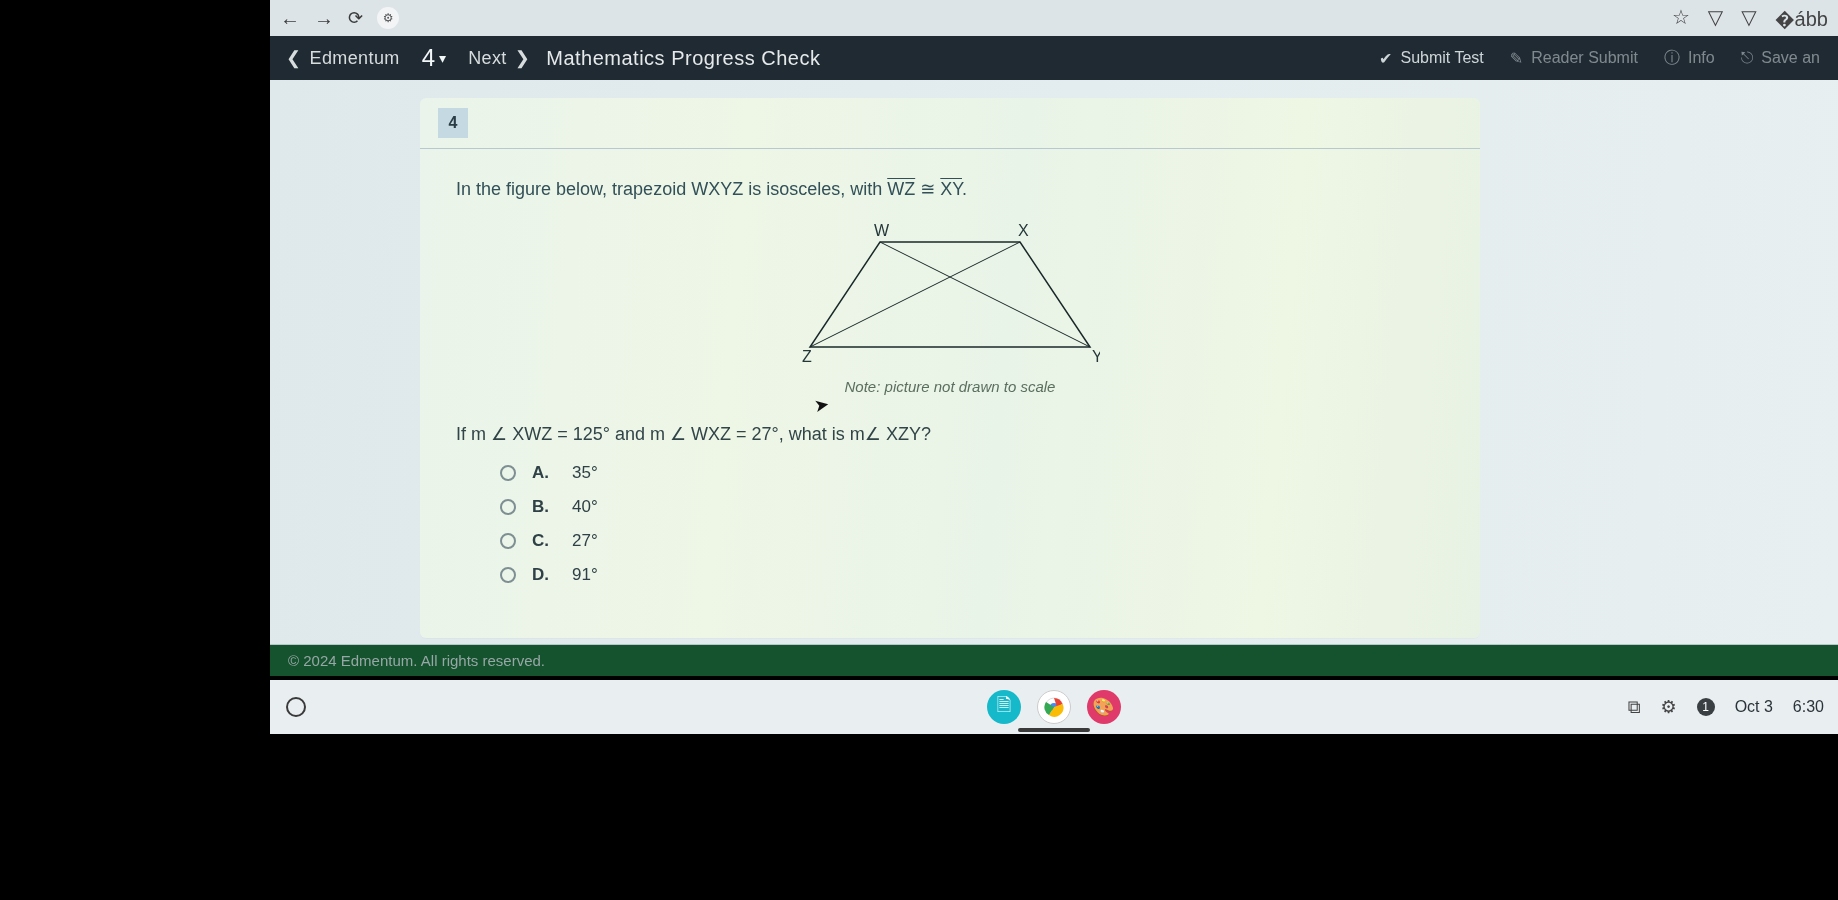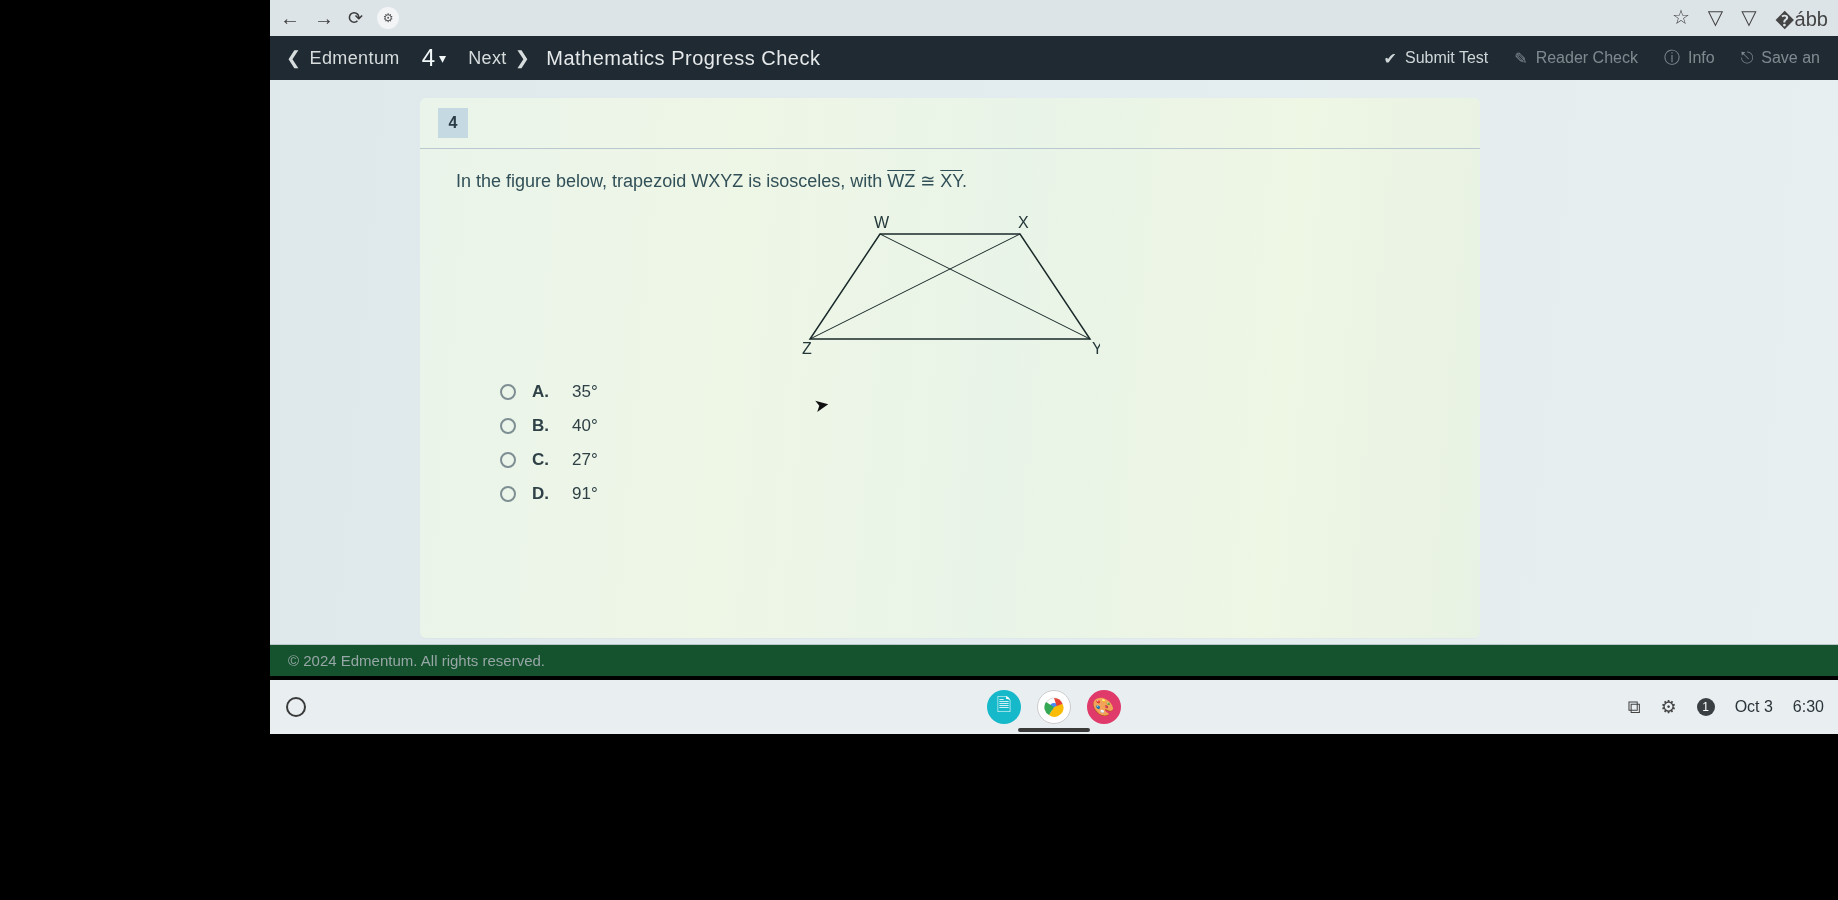--- a/index.html
+++ b/index.html
@@ -15,21 +15,21 @@
 .app-bar .qnum { font-size:24px; color:#f2f7f8; padding:0 6px; display:flex; align-items:center; gap:4px;}
 .app-bar .qnum .chev{font-size:14px;}
 .app-bar .title { font-size:20px; letter-spacing:.5px;}
 .app-bar .tools { margin-left:auto; display:flex; align-items:center; gap:26px; padding-right:18px; font-size:16px; color:#cfd6d8;}
 .app-bar .tool { display:flex; align-items:center; gap:8px; cursor:pointer;}
 .app-bar .tool.dim{opacity:.55;}
 .side-knob{position:absolute;left:272px;top:82px;width:36px;height:36px;border-radius:50%;background:#2a4a9a;display:flex;align-items:center;justify-content:center;color:#e8ecf4;font-size:18px;}
 .card { position:absolute; left:420px; top:98px; width:1060px; height:540px; background:linear-gradient(95deg,#eaf4ea 0%,#eef6e6 30%,#e9f4e8 55%,#eef6e4 80%,#e8f2e4 100%); border-radius:6px; box-shadow:0 1px 0 rgba(0,0,0,.02);}
 .card-tab { position:absolute; left:18px; top:10px; width:30px; height:30px; background:#c5d9e2; display:flex; align-items:center; justify-content:center; color:#2a3c44; font-weight:bold; font-size:16px;}
 .card-hr { position:absolute; left:0; top:50px; width:100%; height:1px; background:#b7c9ce;}
-.q-body { position:absolute; left:36px; top:72px; right:36px; color:#2b3b3b; font-size:18px;}
+.q-body { position:absolute; left:36px; top:80px; right:36px; color:#2b3b3b; font-size:18px;}
 .q-text { font-size:18px; color:#325058; }
 .overline{ text-decoration:overline; }
 .figure-wrap{ text-align:center; margin-top:22px;}
 .figure-note{ font-style:italic; color:#5a6f5f; font-size:15px; margin-top:6px;}
 .subq{ margin-top:28px; font-size:18px; color:#314548;}
 .angle{font-style:normal;}
 .choices{ margin-top:18px; margin-left:44px;}
 .choice{ display:flex; align-items:center; gap:16px; margin:14px 0; font-size:17px; color:#2f4146;}
 .choice .radio{ width:16px;height:16px;border:2px solid #7d8f93;border-radius:50%; cursor:pointer;}
 .choice .letter{ font-weight:bold; width:24px;}
@@ -74,21 +74,21 @@
     <span>❯</span>
   </div>
   <div class="title">Mathematics Progress Check</div>
   <div class="tools">
     <div class="tool">
       <span>✔</span>
       <span>Submit Test</span>
     </div>
     <div class="tool dim">
       <span>✎</span>
-      <span>Reader Check</span>
+      <span>Reader Submit</span>
     </div>
     <div class="tool dim">
       <span>ⓘ</span>
       <span>Info</span>
     </div>
     <div class="tool dim">
       <span>⎋</span>
       <span>Save an</span>
     </div>
   </div>
@@ -111,22 +111,26 @@
     <div class="figure-wrap">
       <svg class="trap" width="300" height="150" viewBox="0 0 300 150">
         <polygon points="80,20 220,20 290,125 10,125" fill="none" stroke="#1a2a2a" stroke-width="1.5"></polygon>
         <line x1="80" y1="20" x2="290" y2="125" stroke="#1a2a2a" stroke-width="1"></line>
         <line x1="220" y1="20" x2="10" y2="125" stroke="#1a2a2a" stroke-width="1"></line>
         <text x="74" y="14" font-size="16" fill="#24383a">W</text>
         <text x="218" y="14" font-size="16" fill="#24383a">X</text>
         <text x="292" y="140" font-size="16" fill="#24383a">Y</text>
         <text x="2" y="140" font-size="16" fill="#24383a">Z</text>
       </svg>
+      <div class="figure-note">Note: picture not drawn to scale</div>
     </div>
 
+    <p class="subq">
+      <span>If m </span><span class="angle">∠ </span><span>XWZ</span><span> = 125° and m </span><span class="angle">∠ </span><span>WXZ</span><span> = 27°, what is m</span><span class="angle">∠ </span><span>XZY</span><span>?</span>
+    </p>
 
     <div class="choices">
       <div class="choice">
         <span class="radio"></span>
         <span class="letter">A.</span>
         <span>35°</span>
       </div>
       <div class="choice">
         <span class="radio"></span>
         <span class="letter">B.</span>

